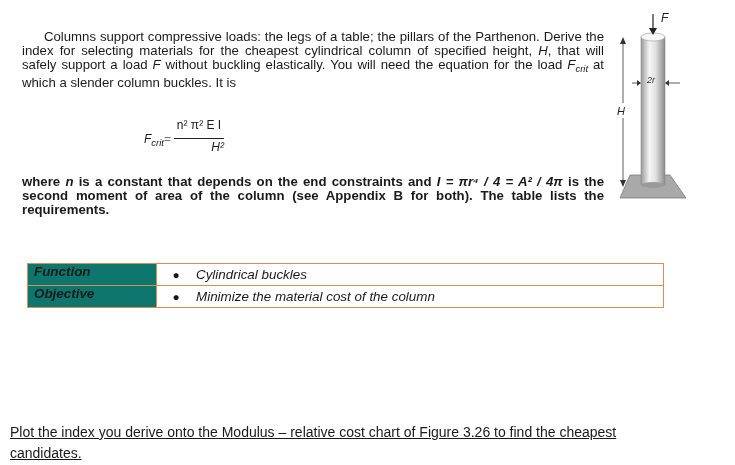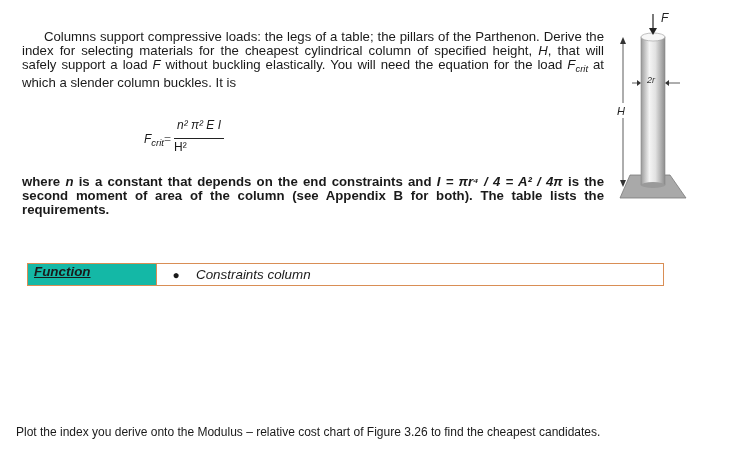--- a/index.html
+++ b/index.html
@@ -3,39 +3,39 @@
   <meta charset="utf-8">
   <style>
     html, body { margin: 0; padding: 0; background: #ffffff; }
     body { width: 735px; height: 465px; position: relative; overflow: hidden;
            font-family: "Liberation Sans", "DejaVu Sans", sans-serif; color: #1a1a1a; }
     .para { position: absolute; left: 22px; width: 582px; font-size: 13.2px; line-height: 14px;
             text-align: justify; }
     .para .indent { display: inline-block; width: 22px; }
     .p1 { top: 30px; }
     .p2 { top: 175px; font-weight: bold; }
-    .p3 { position: absolute; left: 16px; top: 422px; width: 680px; font-size: 12px; line-height: 21px; }
+    .p3 { position: absolute; left: 10px; top: 422px; width: 680px; font-size: 14px; line-height: 21px; text-decoration: underline; }
     i.v { font-style: italic; }
     .sub { font-size: 9.5px; font-style: italic; vertical-align: -3px; }
 
     .formula { position: absolute; left: 128px; top: 118px; width: 120px; height: 48px;
                font-size: 12px; }
     .formula .lhs { position: absolute; left: 16px; top: 14px; font-style: italic; }
     .formula .eq { position: absolute; left: 36px; top: 14px; color: #777; }
-    .formula .num { position: absolute; left: 46px; top: 0; width: 50px; text-align: center; font-style: italic; }
+    .formula .num { position: absolute; left: 46px; top: 0; width: 50px; text-align: center; }
     .formula .bar { position: absolute; left: 46px; top: 20px; width: 50px; height: 1px; background: #222; }
-    .formula .den { position: absolute; left: 46px; top: 22px; width: 50px; text-align: left; }
+    .formula .den { position: absolute; left: 46px; top: 22px; width: 50px; text-align: right; font-style: italic; }
 
     .figure { position: absolute; left: 608px; top: 0; width: 127px; height: 205px; }
 
     table.req { position: absolute; left: 27px; top: 263px; width: 637px;
                 border-collapse: collapse; font-size: 13.4px; }
     table.req td { border: 1px solid #d98e55; padding: 0 6px; vertical-align: top; }
-    table.req td.lbl { width: 116px; background: #14b8a6; font-weight: bold; font-style: italic;
-                       color: #1a1a1a; text-decoration: underline; }
+    table.req td.lbl { width: 116px; background: #0f766e; font-weight: bold; font-style: italic;
+                       color: #1a1a1a; }
     table.req td.vals { background: #ffffff; padding: 0; }
     .item { display: flex; height: 21px; align-items: center; font-style: italic; }
     .item .bullet { width: 38px; text-align: center; font-style: normal; font-size: 12px; }
     .item .txt { margin-left: 1px; }
     tr.r-function td { height: 21px; }
   </style>
 </head>
 <body>
 
 <div class="para p1"><span class="indent"></span><span>Columns support compressive loads: the legs of a table; the pillars of the Parthenon.  Derive the index for selecting materials for the cheapest cylindrical column of specified height, </span><i class="v">H</i><span>, that will safely support a load </span><i class="v">F</i><span> without buckling elastically.  You will need the equation for the load </span><i class="v">F</i><span class="sub">crit</span><span>  at which a slender column buckles.  It is</span></div>
@@ -85,20 +85,29 @@
   </svg>
 </div>
 
 <table class="req">
   <tbody>
       <tr class="r-function">
     <td class="lbl">Function</td>
     <td class="vals">
       <div class="item">
             <span class="bullet">●</span>
-            <span class="txt">Constraints column</span>
+            <span class="txt">Cylindrical buckles</span>
+          </div>
+    </td>
+  </tr>
+  <tr>
+    <td class="lbl">Objective</td>
+    <td class="vals">
+      <div class="item">
+            <span class="bullet">●</span>
+            <span class="txt">Minimize the material cost of the column</span>
           </div>
     </td>
   </tr>
 </tbody>
   </table>
 
 <div class="p3">Plot the index you derive onto the Modulus – relative cost chart of Figure 3.26 to find the cheapest candidates.</div>
 
 </body></html>

